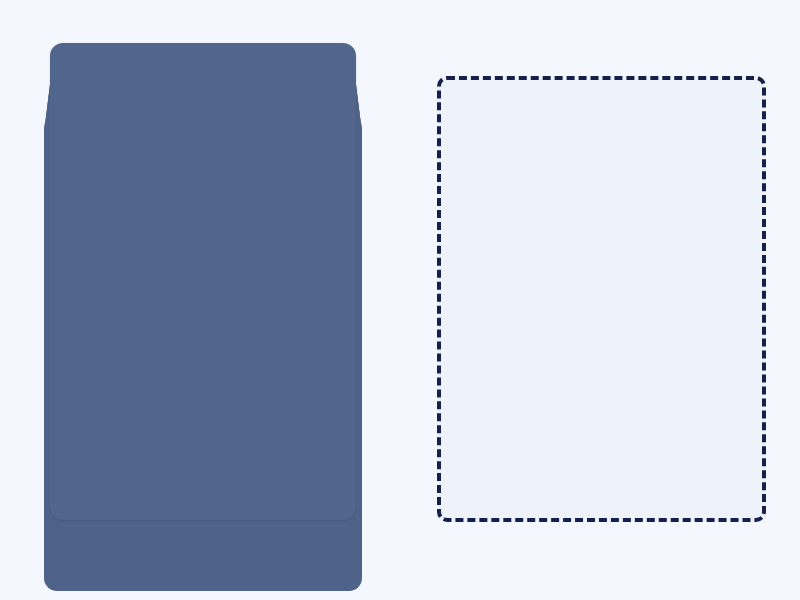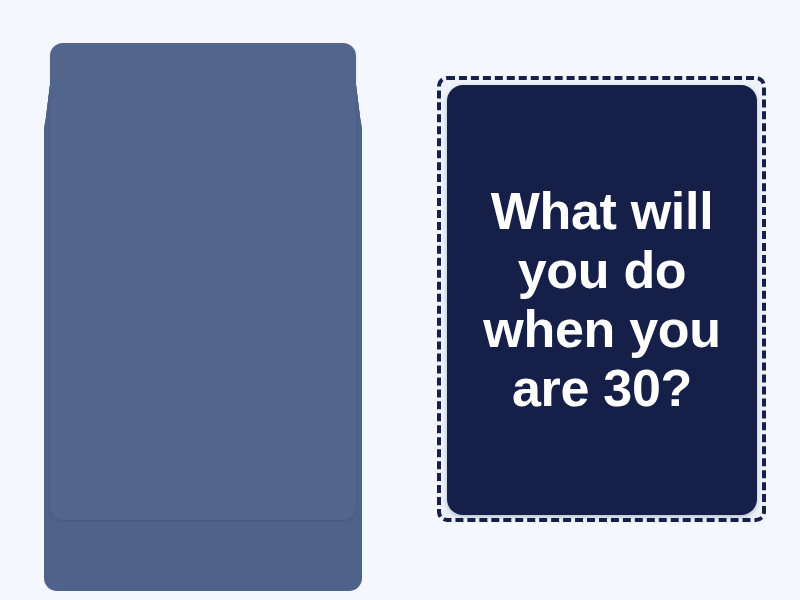--- a/index.html
+++ b/index.html
@@ -98,17 +98,14 @@
     <div class="deck-layer under" style="left:1px;  top:66px; width:316px; height:470px;"></div>
     <div class="deck-layer under" style="left:2px;  top:58px; width:314px; height:464px;"></div>
     <div class="deck-layer under" style="left:3px;  top:50px; width:312px; height:458px;"></div>
     <div class="deck-layer under" style="left:4px;  top:42px; width:310px; height:452px;"></div>
     <div class="deck-layer under" style="left:5px;  top:34px; width:308px; height:448px;"></div>
     <div class="deck-layer under" style="left:6px;  top:26px; width:306px; height:444px;"></div>
     <div id="deck-top-card"></div>
   </div>
 
   <div id="question-card-selection"></div>
-  <div id="question-card">
-    <p id="question-text">What will you do when you are 30?</p>
-  </div>
 
 </div>
 
 </body></html>

